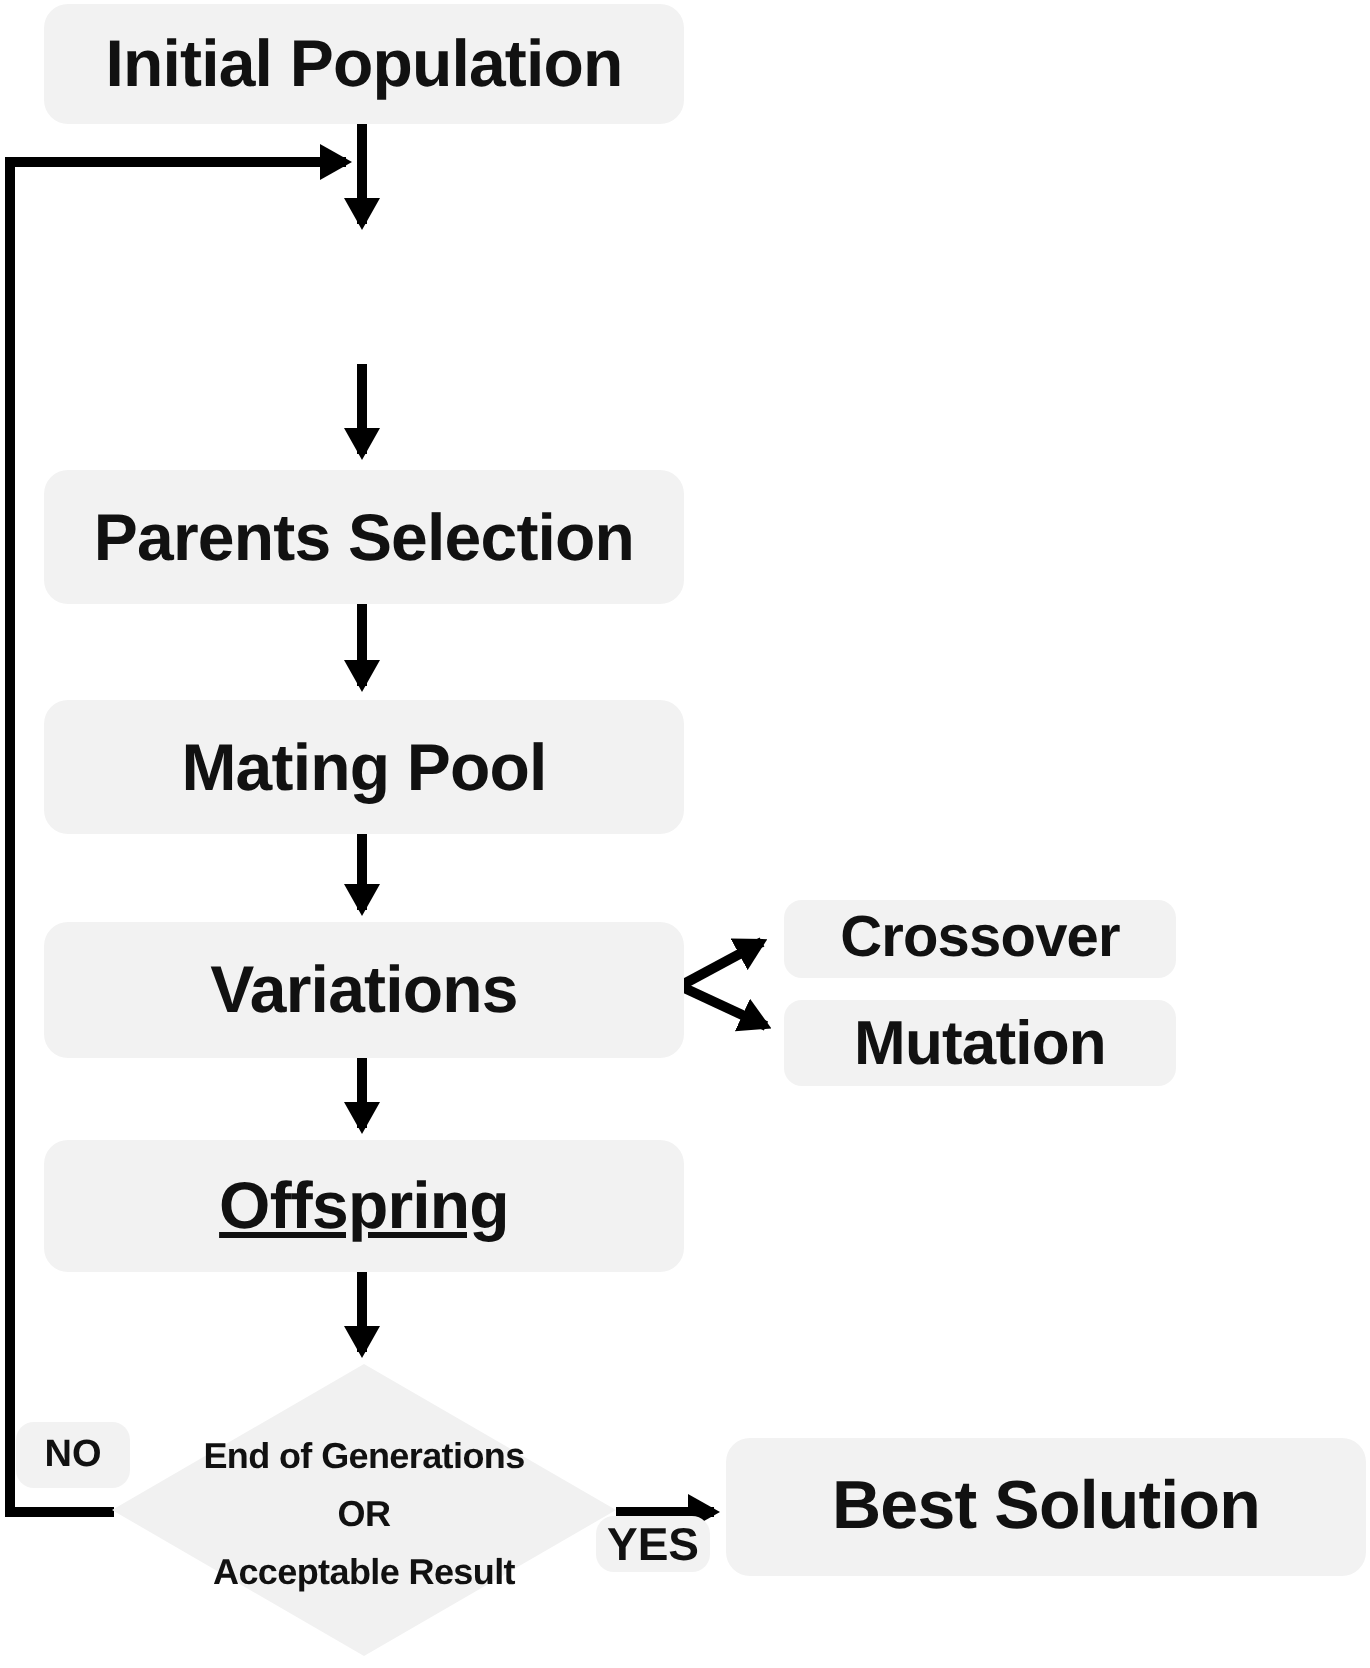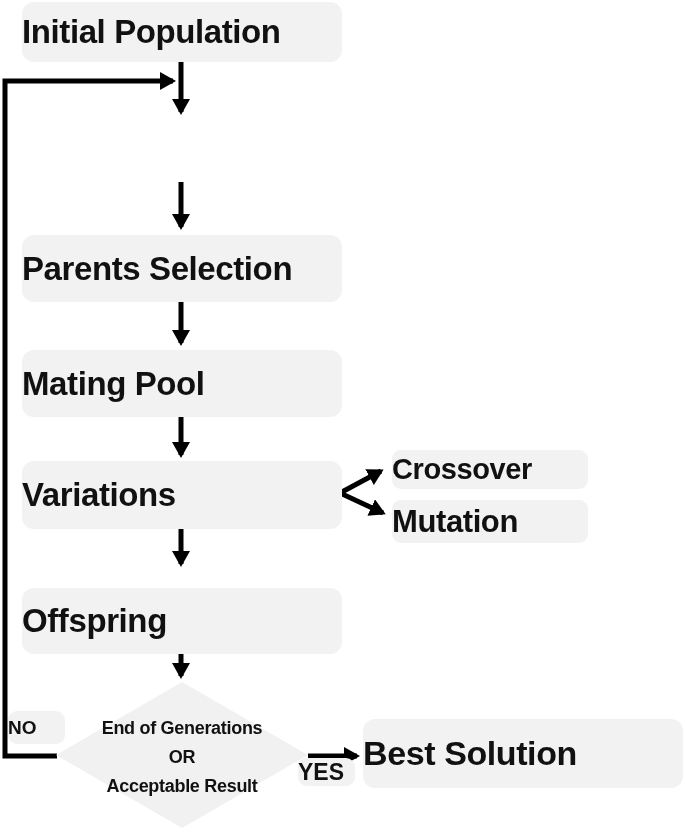--- a/index.html
+++ b/index.html
@@ -16,35 +16,35 @@
     left: 0; top: 0;
     width: 685px; height: 834px;
     z-index: 1;
   }
   .node {
     position: absolute;
     background: #f2f2f2;
     border-radius: 12px;
     display: flex;
     align-items: center;
-    justify-content: flex-start;
+    justify-content: center;
     font-weight: bold;
     color: #111111;
     letter-spacing: -0.4px;
     z-index: 2;
     white-space: nowrap;
   }
   .node.main  { left: 22px; width: 320px; font-size: 33px; }
   .node.small { border-radius: 9px; }
   #n-initial    { top: 2px;   height: 60px; }
   #n-fitness    { top: 117px; height: 65px; }
   #n-parents    { top: 235px; height: 67px; }
   #n-mating     { top: 350px; height: 67px; }
   #n-variations { top: 461px; height: 68px; }
-  #n-offspring  { top: 588px; height: 66px; }
+  #n-offspring  { top: 570px; height: 66px; text-decoration: underline; }
   #n-crossover  { left: 392px; top: 450px; width: 196px; height: 39px; font-size: 29px; }
   #n-mutation   { left: 392px; top: 500px; width: 196px; height: 43px; font-size: 31px; }
   #n-best       { left: 363px; top: 719px; width: 320px; height: 69px; font-size: 34px; }
   #lbl-no  { left: 8px;   top: 711px; width: 57px; height: 33px; font-size: 19px; letter-spacing: 0; }
   #lbl-yes { left: 298px; top: 713px; width: 57px; height: 28px; font-size: 23px; letter-spacing: 0; margin-top: 45px; }
   #decision-text {
     position: absolute;
     left: 46px; top: 714px; width: 272px;
     z-index: 2;
     text-align: center;

